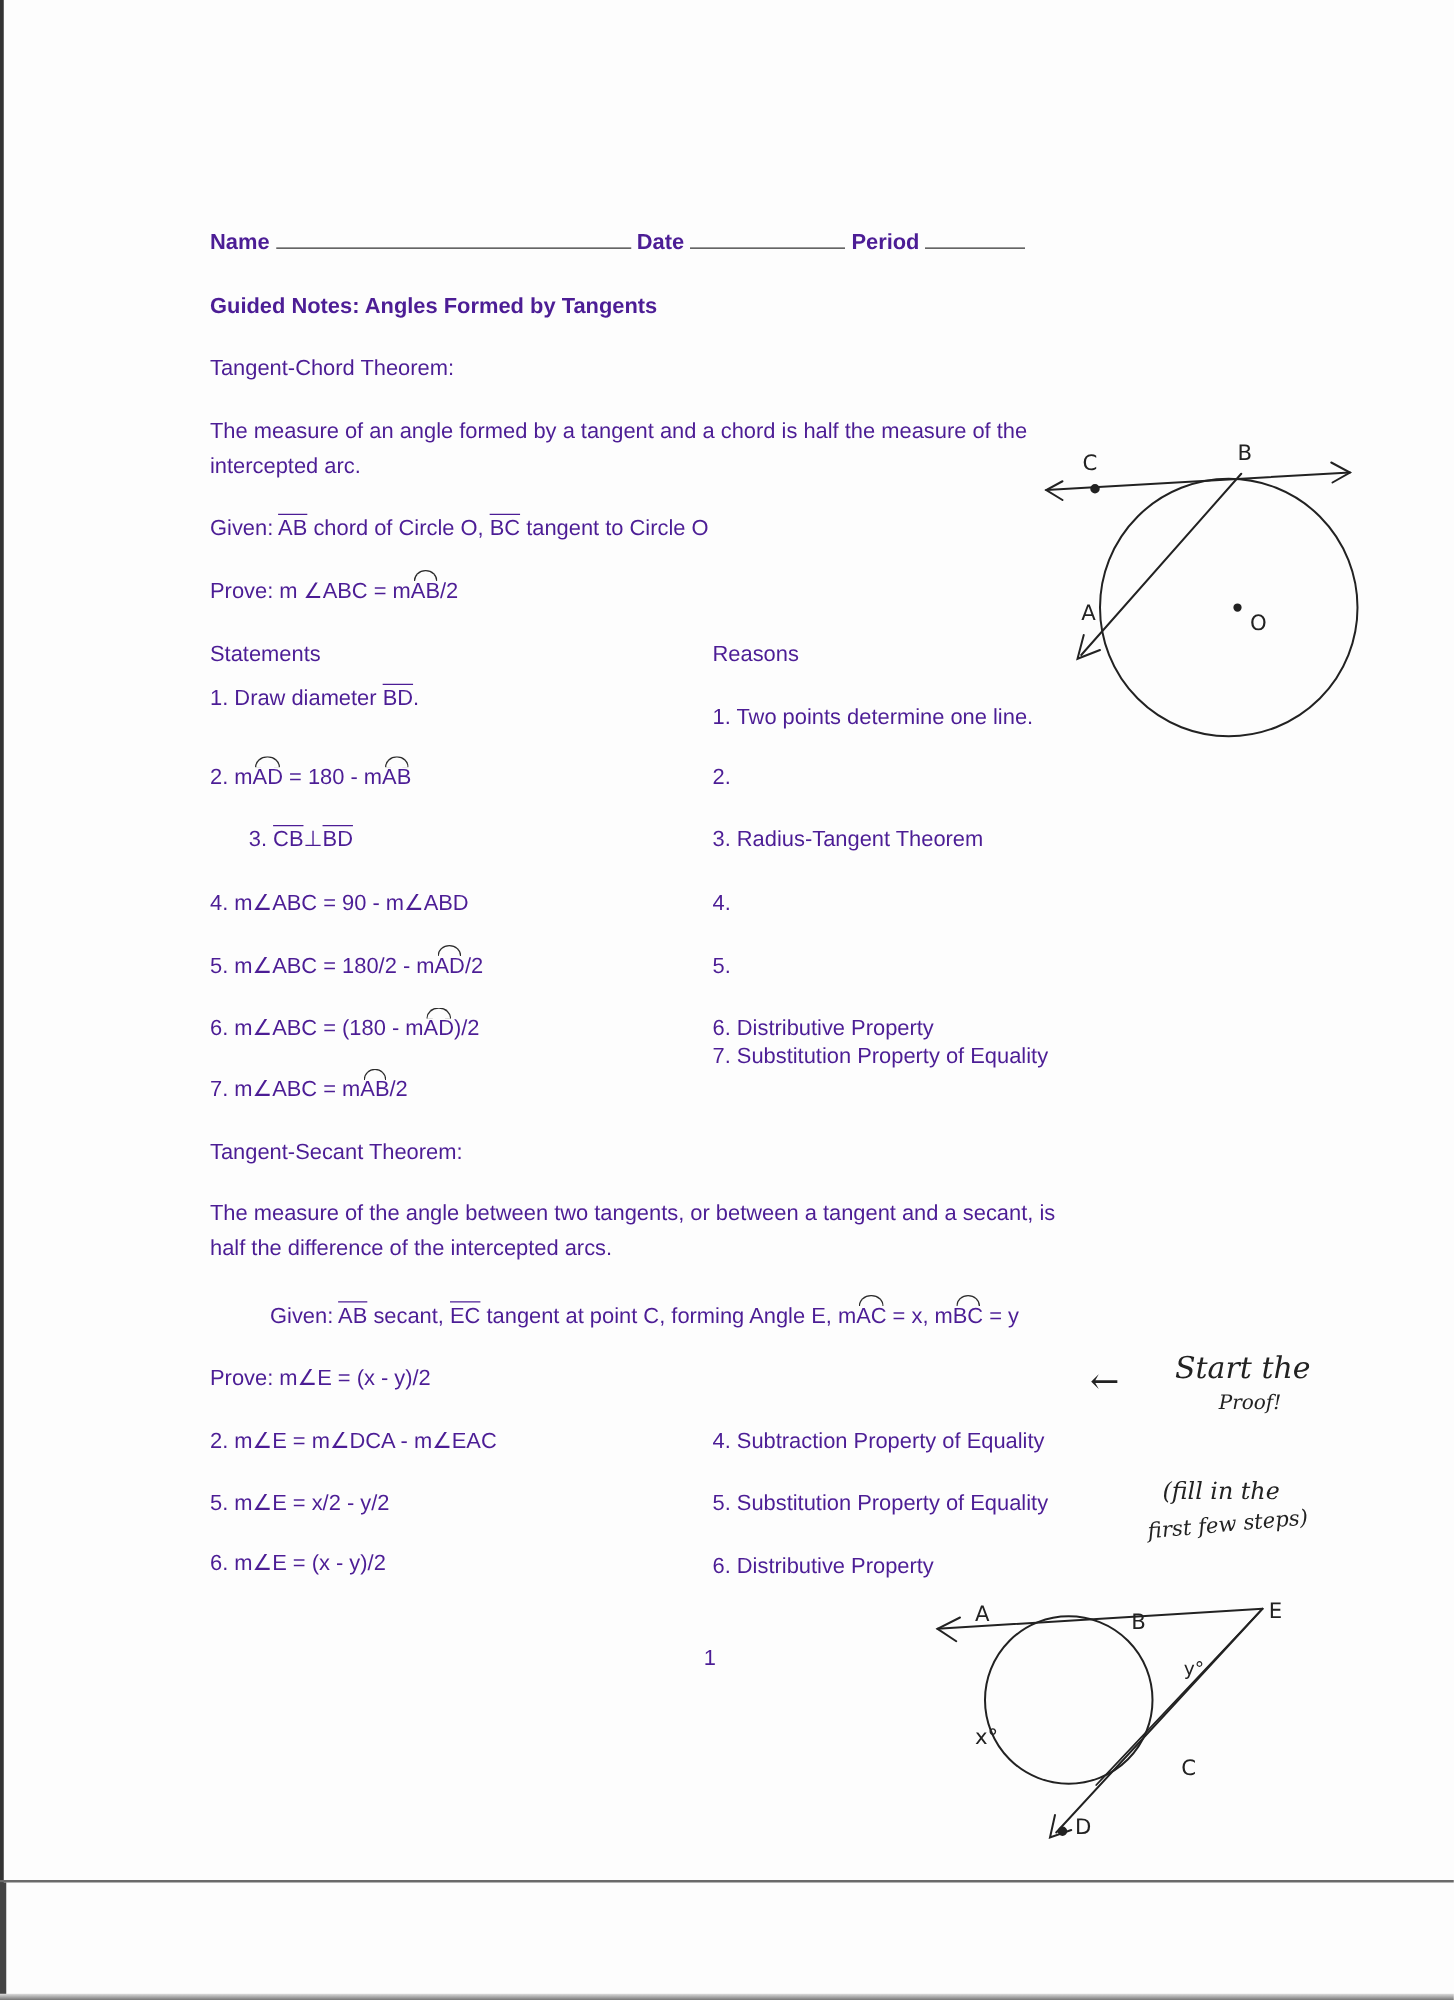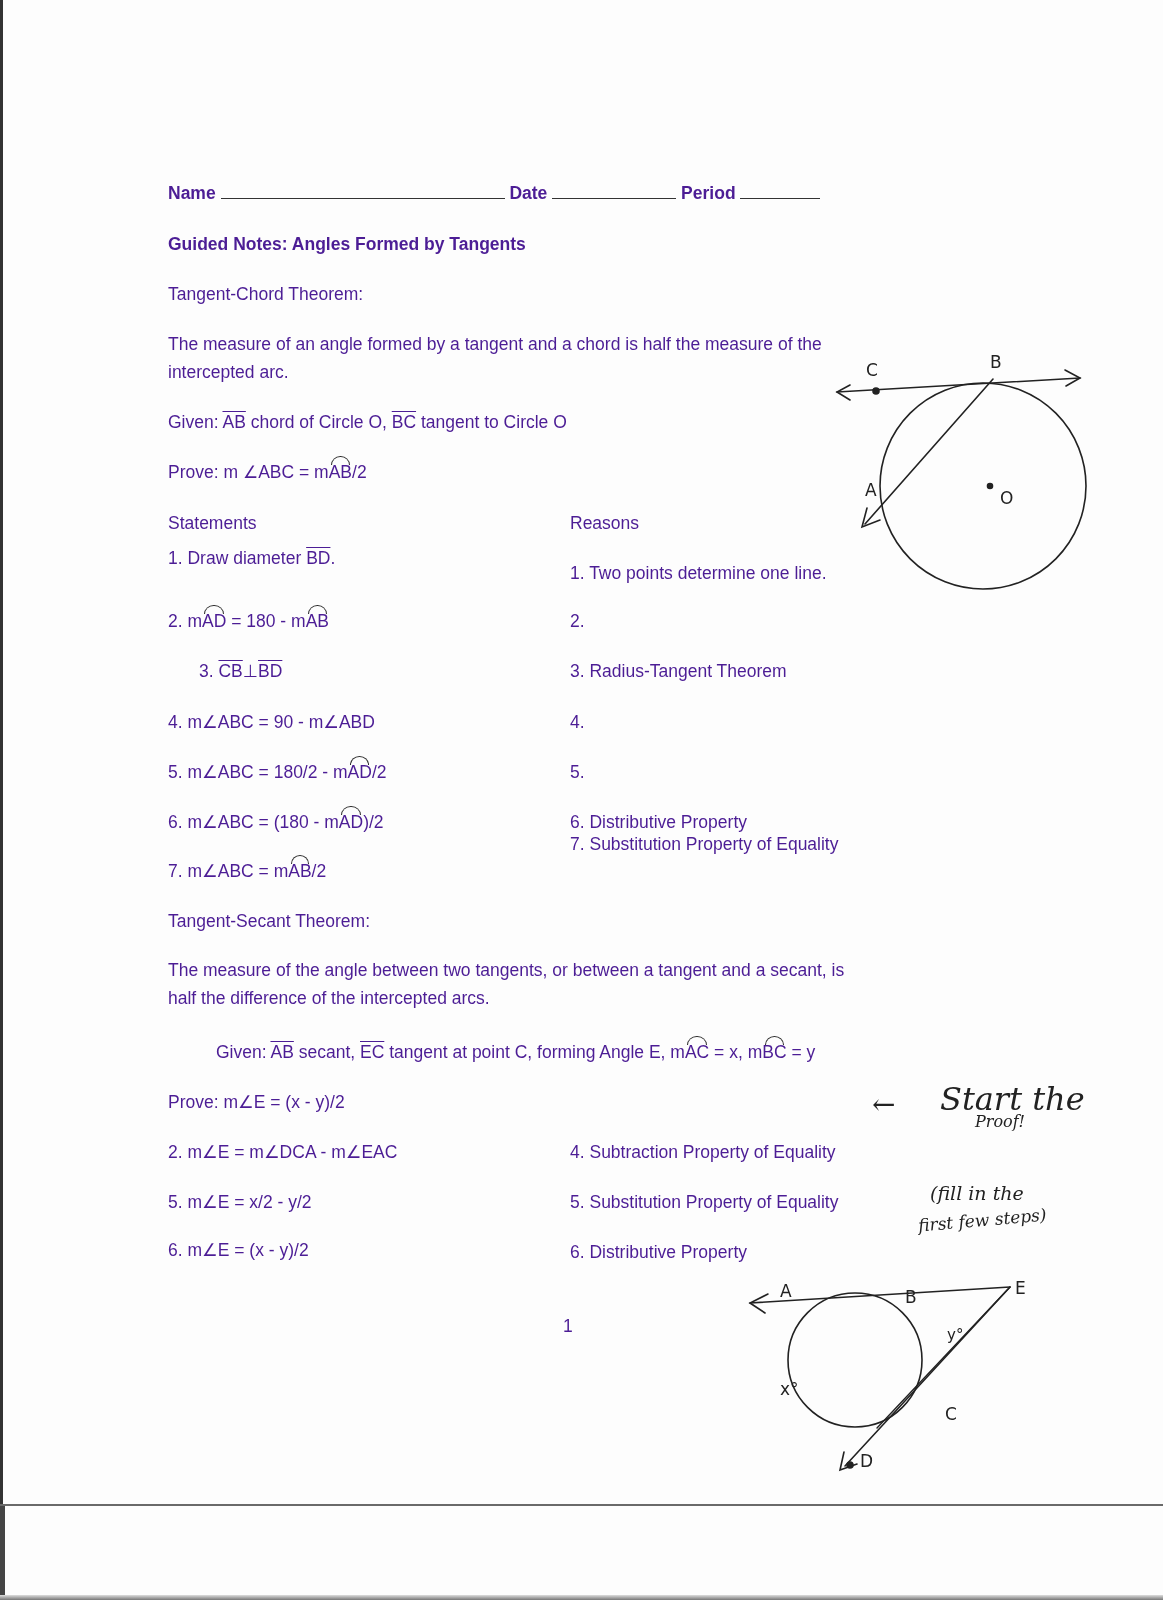--- a/index.html
+++ b/index.html
@@ -118,21 +118,21 @@
 <div class="t" style="left:168px; top:1092px;">Prove: m∠E = (x - y)/2</div>
 
 <div class="t" style="left:168px; top:1142px;">2. m∠E = m∠DCA - m∠EAC</div>
 <div class="t" style="left:570px; top:1142px;">4. Subtraction Property of Equality</div>
 <div class="t" style="left:168px; top:1192px;">5. m∠E = x/2 - y/2</div>
 <div class="t" style="left:570px; top:1192px;">5. Substitution Property of Equality</div>
 <div class="t" style="left:168px; top:1240px;">6. m∠E = (x - y)/2</div>
 <div class="t" style="left:570px; top:1242px;">6. Distributive Property</div>
 
 <div class="hand" style="left:872px; top:1088px; font-size:28px;">←</div>
-<div class="hand" style="left:940px; top:1080px; font-size:32px;">Start the</div>
+<div class="hand" style="left:940px; top:1080px; font-size:24px;">Start the</div>
 <div class="hand" style="left:975px; top:1112px; font-size:16px;">Proof!</div>
 <div class="hand" style="left:930px; top:1182px; font-size:19px;">(fill in the</div>
 <div class="hand" style="left:918px; top:1210px; font-size:17px; transform:rotate(-5deg);">first few steps)</div>
 
 <svg class="diagram" style="left:0; top:0;" width="1163" height="1600">
   <circle cx="855" cy="1360" r="67"></circle>
   <line x1="750" y1="1303" x2="1010" y2="1287"></line>
   <path d="M768 1294 L750 1303 L765 1313"></path>
   <line x1="1010" y1="1287" x2="877" y2="1428" style="stroke-width:1.4"></line>
   <line x1="1010" y1="1287" x2="845" y2="1466"></line>

